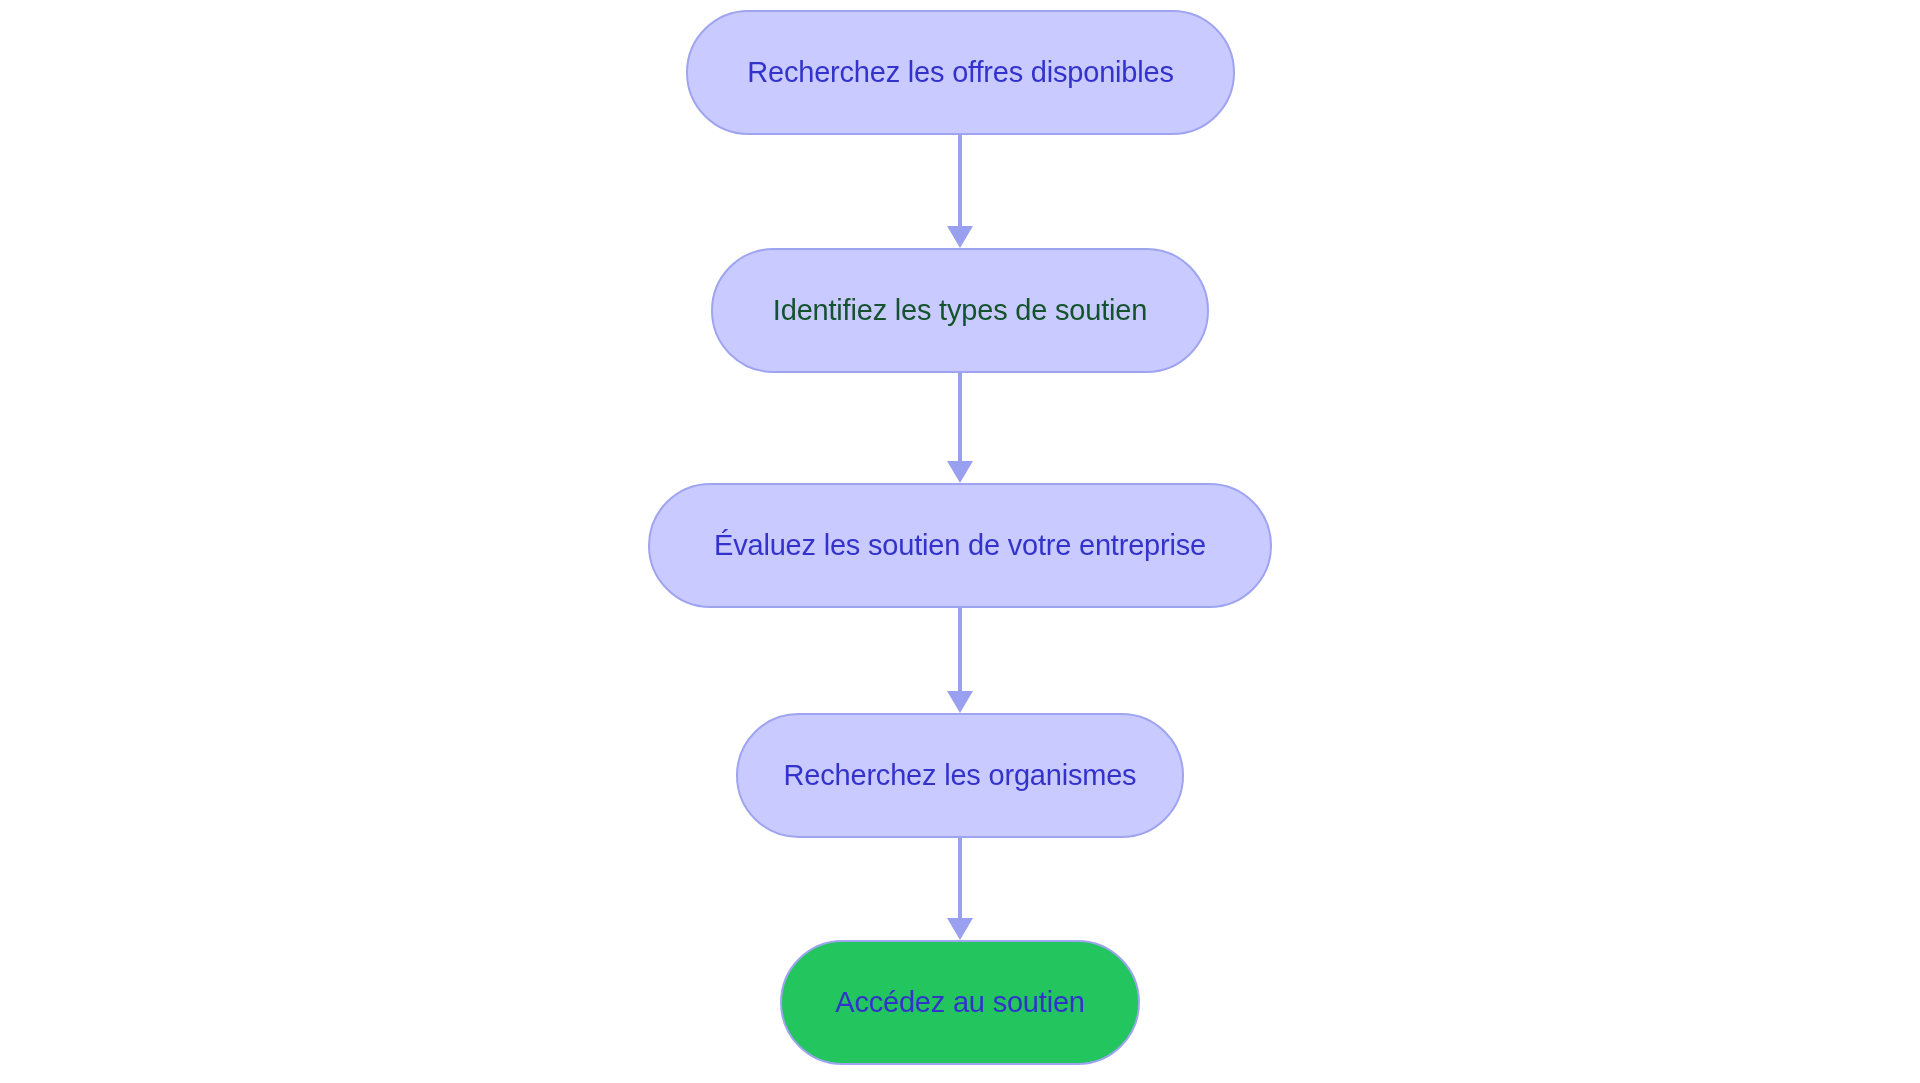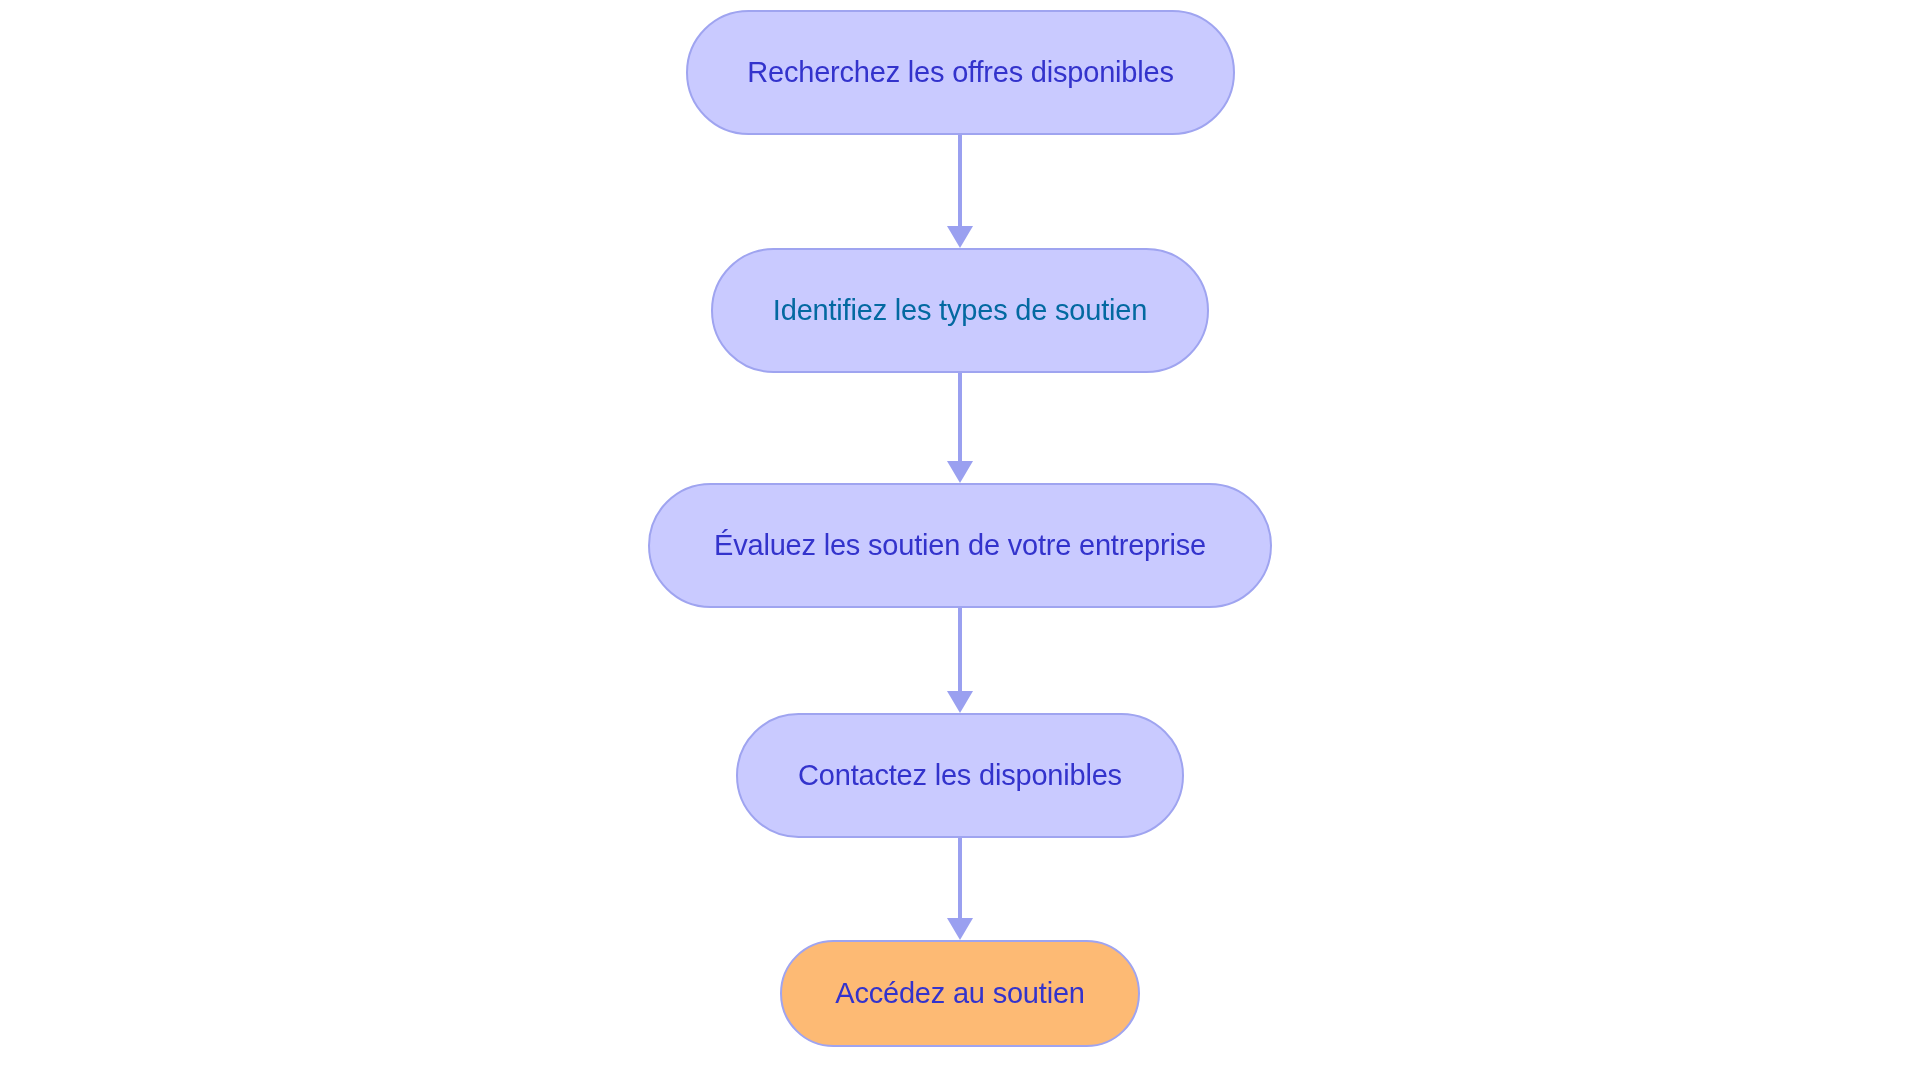--- a/index.html
+++ b/index.html
@@ -63,28 +63,28 @@
         <line x1="960" y1="838" x2="960" y2="920" stroke="#9aa0f0" stroke-width="4"></line>
         <polygon points="947,918 973,918 960,940" fill="#9aa0f0"></polygon>
       </g>
   </svg>
 
   <div class="flow-node" id="node-1" style="left: 686px; top: 10px; width: 549px; height: 125px; background: rgb(201, 202, 255); border-color: rgb(159, 164, 240);">
     <span class="flow-node-label" style="color: rgb(51, 51, 204);">Recherchez les offres disponibles</span>
   </div>
 
   <div class="flow-node" id="node-2" style="left: 711px; top: 248px; width: 498px; height: 125px; background: rgb(201, 202, 255); border-color: rgb(159, 164, 240);">
-    <span class="flow-node-label" style="color: #0369a1;">Identifiez les types de soutien</span>
+    <span class="flow-node-label" style="color: #14532d;">Identifiez les types de soutien</span>
   </div>
 
   <div class="flow-node" id="node-3" style="left: 648px; top: 483px; width: 624px; height: 125px; background: rgb(201, 202, 255); border-color: rgb(159, 164, 240);">
     <span class="flow-node-label" style="color: rgb(51, 51, 204);">Évaluez les soutien de votre entreprise</span>
   </div>
 
   <div class="flow-node" id="node-4" style="left: 736px; top: 713px; width: 448px; height: 125px; background: rgb(201, 202, 255); border-color: rgb(159, 164, 240);">
-    <span class="flow-node-label" style="color: rgb(51, 51, 204);">Contactez les disponibles</span>
+    <span class="flow-node-label" style="color: rgb(51, 51, 204);">Recherchez les organismes</span>
   </div>
 
-  <div class="flow-node" id="node-5" style="left: 780px; top: 940px; width: 360px; height: 107px; background: #fdba74; border-color: rgb(159, 164, 240);">
+  <div class="flow-node" id="node-5" style="left: 780px; top: 940px; width: 360px; height: 125px; background: #22c55e; border-color: rgb(159, 164, 240);">
     <span class="flow-node-label" style="color: rgb(51, 51, 204);">Accédez au soutien</span>
   </div>
 
 </div>
 
 </body></html>

